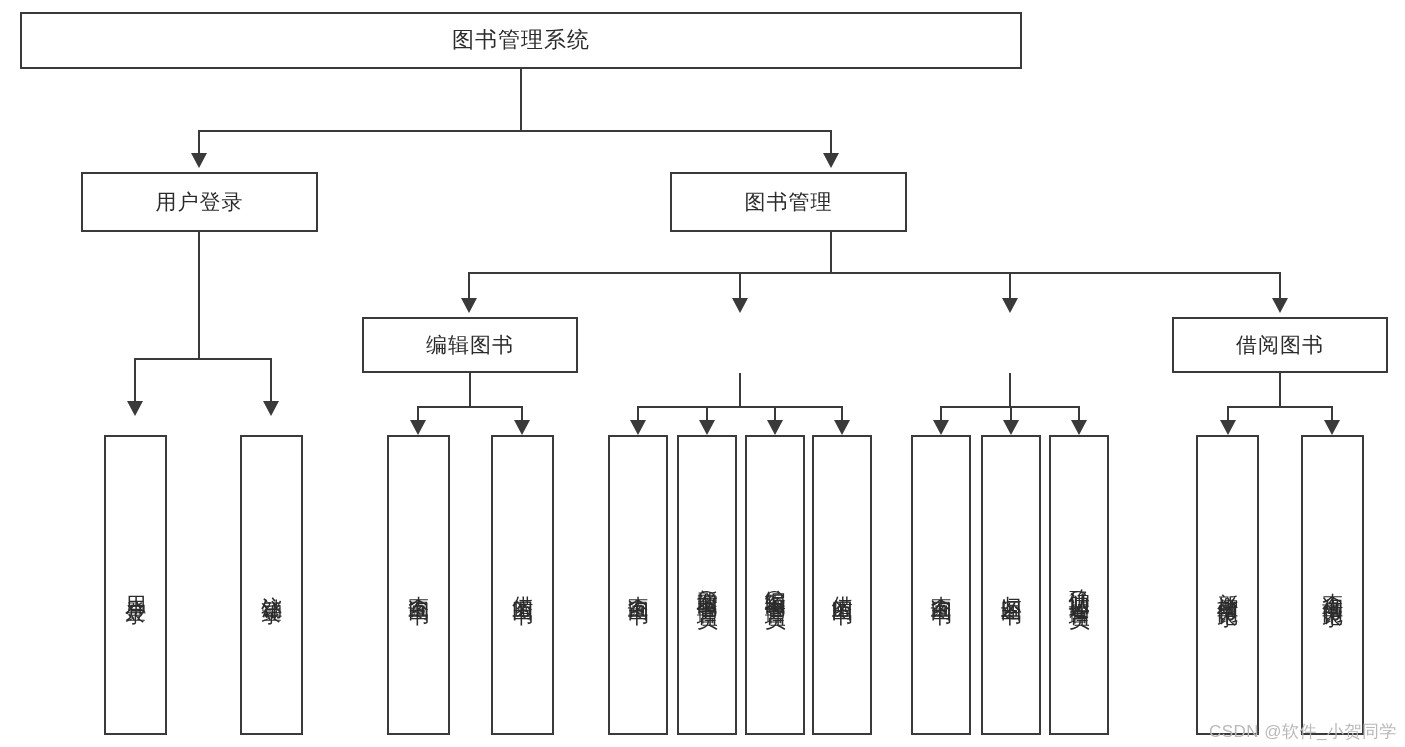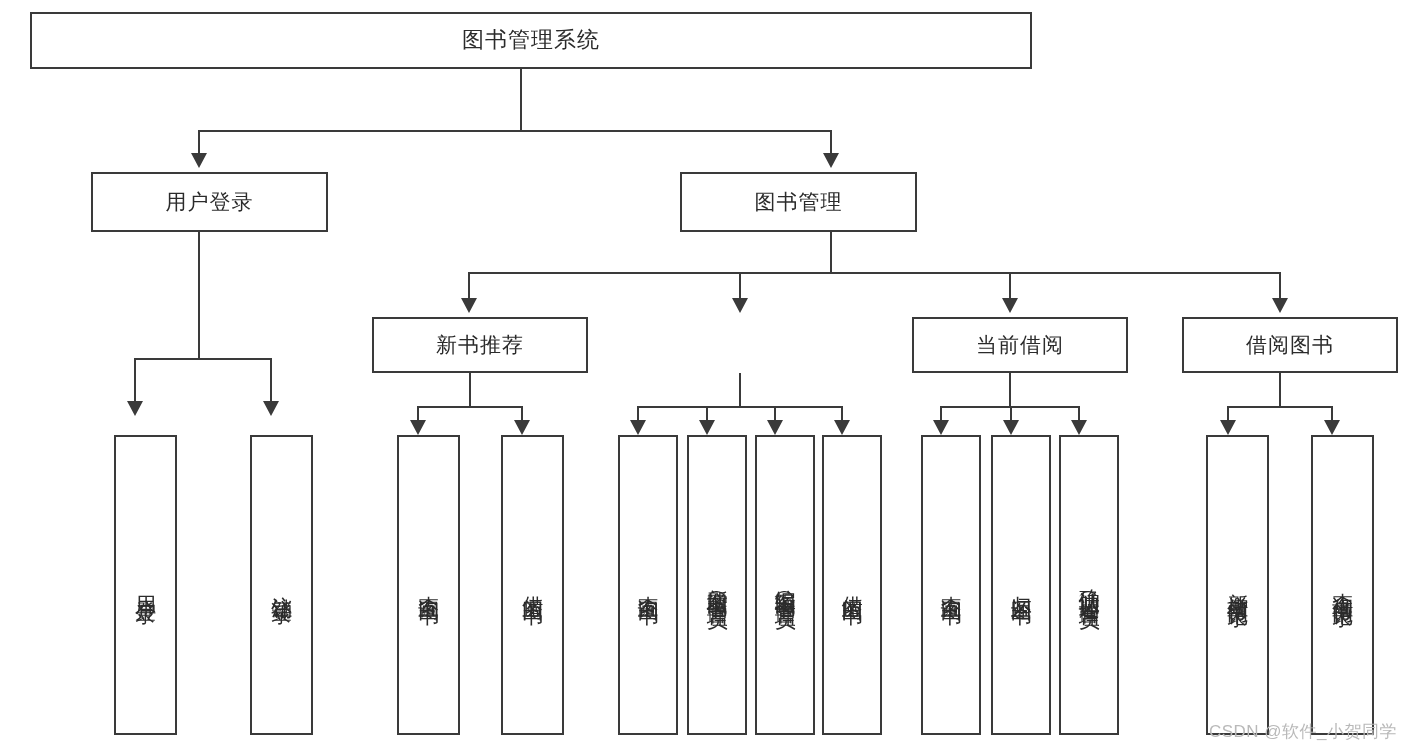--- a/index.html
+++ b/index.html
@@ -21,21 +21,20 @@
   .node {
     position: absolute;
     box-sizing: border-box;
     border: 2px solid #3a3a3a;
     background: #ffffff;
     color: #2b2b2b;
     display: flex;
     align-items: center;
     justify-content: center;
     text-align: center;
-    margin-left: 10px;
   }
   .node.horiz {
     font-size: 21px;
     letter-spacing: 1px;
     line-height: 1.2;
   }
   .node.vert {
     writing-mode: vertical-rl;
     text-orientation: upright;
     font-size: 21px;
@@ -114,24 +113,21 @@
   <div class="line-v" style="left:468px; top:272px; width:2px; height:28px;"></div>
   <div class="arrow" style="left:461px; top:298px;"></div>
   <div class="line-v" style="left:739px; top:272px; width:2px; height:28px;"></div>
   <div class="arrow" style="left:732px; top:298px;"></div>
   <div class="line-v" style="left:1009px; top:272px; width:2px; height:28px;"></div>
   <div class="arrow" style="left:1002px; top:298px;"></div>
   <div class="line-v" style="left:1279px; top:272px; width:2px; height:28px;"></div>
   <div class="arrow" style="left:1272px; top:298px;"></div>
 
   <div class="node horiz" style="left:362px; top:317px; width:216px; height:56px;">
-    <span>新书推荐</span>
-  </div>
-  <div class="node horiz" style="left:902px; top:317px; width:216px; height:56px;">
-    <span>当前借阅</span>
+    <span>编辑图书</span>
   </div>
   <div class="node horiz" style="left:1172px; top:317px; width:216px; height:56px;">
     <span>借阅图书</span>
   </div>
 
   <div class="line-v" style="left:469px; top:373px; width:2px; height:35px;"></div>
   <div class="line-h" style="left:417px; top:406px; width:106px; height:2px;"></div>
   <div class="line-v" style="left:417px; top:406px; width:2px; height:16px;"></div>
   <div class="arrow" style="left:410px; top:420px;"></div>
   <div class="line-v" style="left:521px; top:406px; width:2px; height:16px;"></div>

